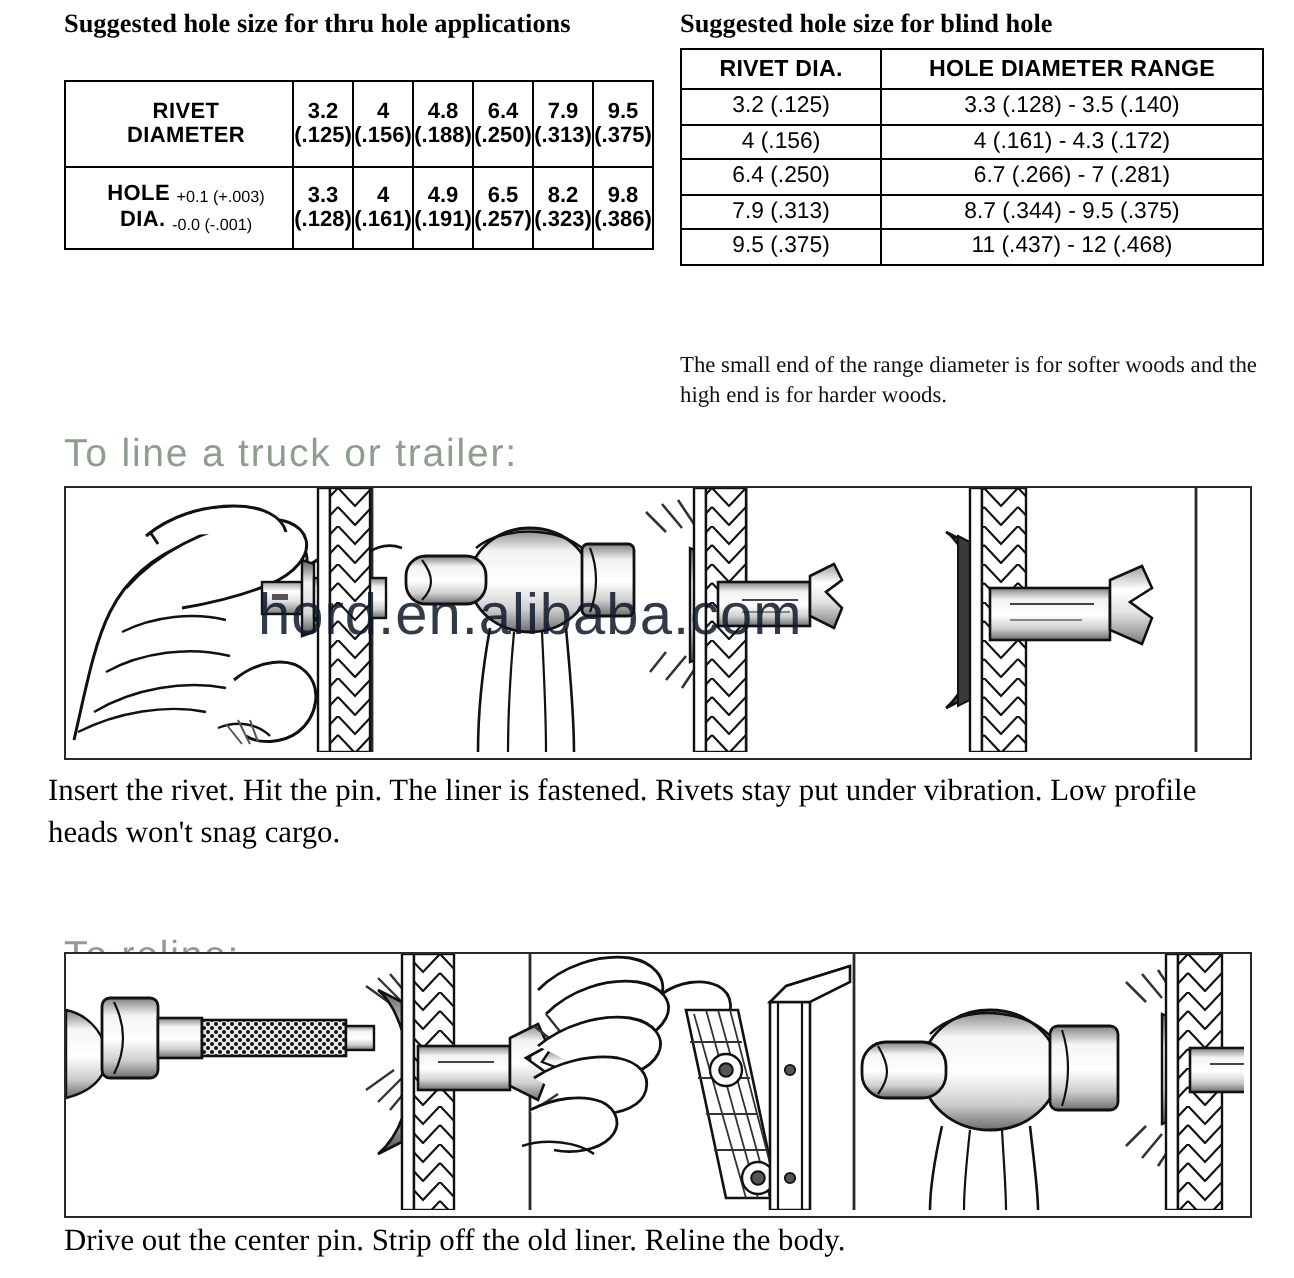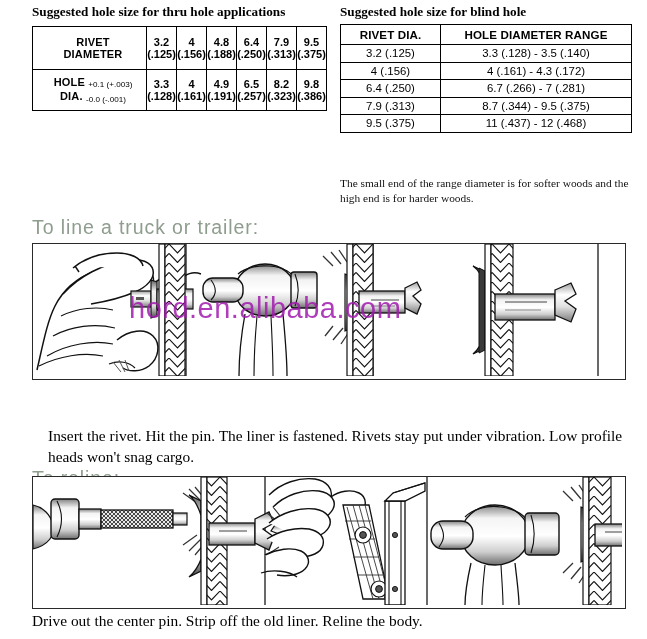--- a/index.html
+++ b/index.html
@@ -21,21 +21,21 @@
     font-size:13.2px;
     line-height:16px;
     color:#000;
   }
 
   
   .thru-wrap{position:absolute;left:32px;top:4px;width:294px;}
   table.thru{
     border-collapse:collapse;
     width:294px;
-    margin-top:6px;
+    margin-top:20px;
     table-layout:fixed;
     font-family:"Liberation Sans", sans-serif;
   }
   table.thru td{
     border:1.6px solid #000;
     text-align:center;
     vertical-align:middle;
     font-weight:bold;
     font-size:11px;
     line-height:12.5px;
@@ -106,21 +106,21 @@
   #head-reline{left:32px;top:467px;}
 
   
   .caption{
     position:absolute;
     font-family:"Liberation Serif", serif;
     font-size:15.4px;
     line-height:20.5px;
     color:#000;
   }
-  #cap1{left:48px;top:386px;width:600px;margin-top:40px;}
+  #cap1{left:24px;top:386px;width:600px;}
   #cap2{left:32px;top:611px;width:600px;}
 
   
   .illus{
     position:absolute;
     border:1.6px solid #2a2a2a;
     background:#fff;
     overflow:hidden;
   }
   #illus1{left:32px;top:243px;width:592px;height:135px;}
@@ -130,21 +130,21 @@
   .watermark{
     position:absolute;
     left:0;top:0;
     width:100%;height:100%;
     pointer-events:none;
   }
   .wm-text{
     position:absolute;
     font-family:"Liberation Sans", sans-serif;
     font-size:29px;
-    color:#a21caf;
+    color:#0f172a;
     opacity:.85;
     white-space:nowrap;
     letter-spacing:.5px;
   }
 </style>
 </head>
 <body>
 
 <div class="page">
 

